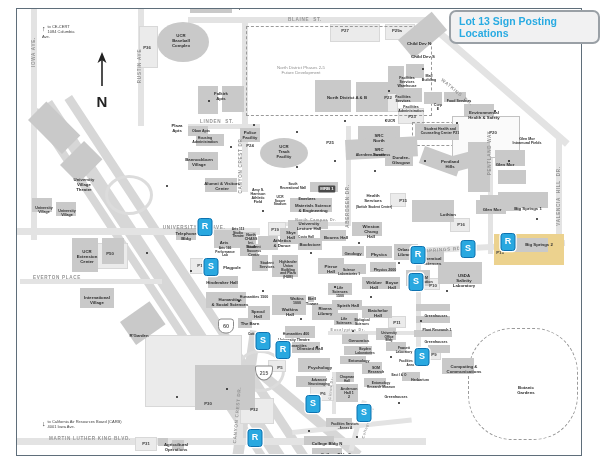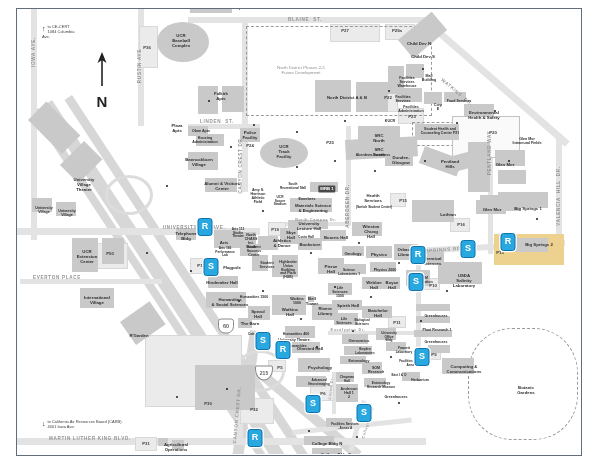--- a/index.html
+++ b/index.html
@@ -518,13 +518,14 @@
       </div>
     <div id="compass">
       <svg width="20" height="36" viewBox="0 0 20 36">
         <line x1="10" y1="8" x2="10" y2="34" stroke="#222" stroke-width="1.6"></line>
         <polygon points="10,0 5.5,11 10,8 14.5,11" fill="#222"></polygon>
       </svg>
       <div class="n">N</div>
     </div>
   </div>
   <div id="frame"></div>
+  <div id="titlebox" style="color: rgb(41, 171, 226);">Lot 13 Sign Posting Locations</div>
 </div>
 
 </body></html>

